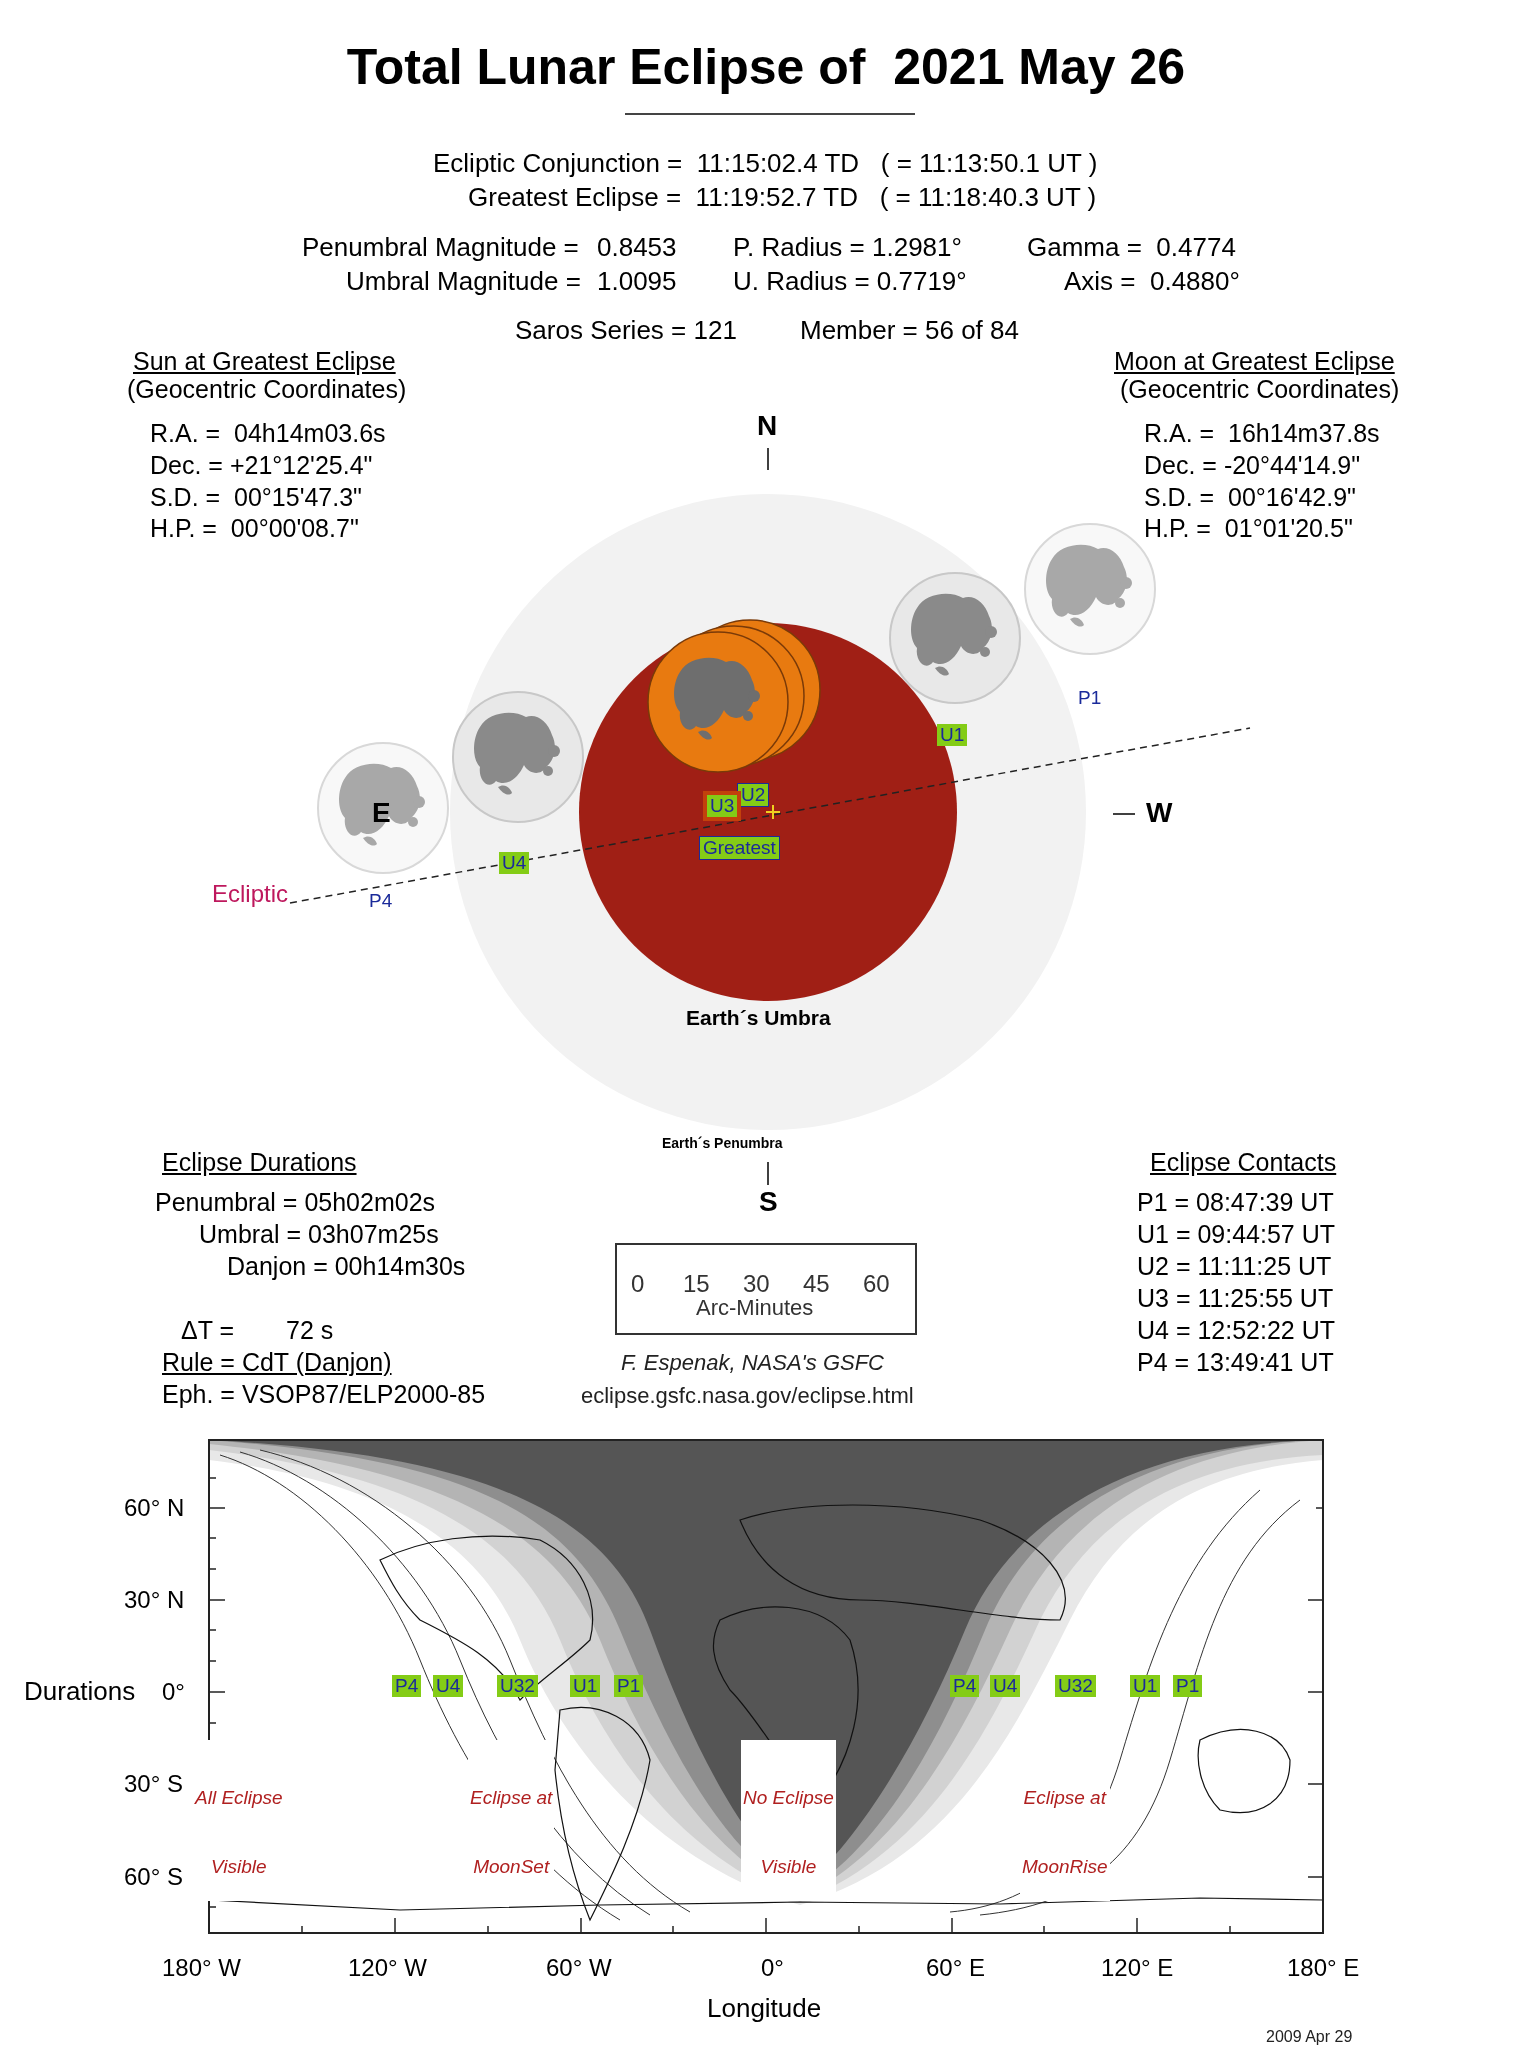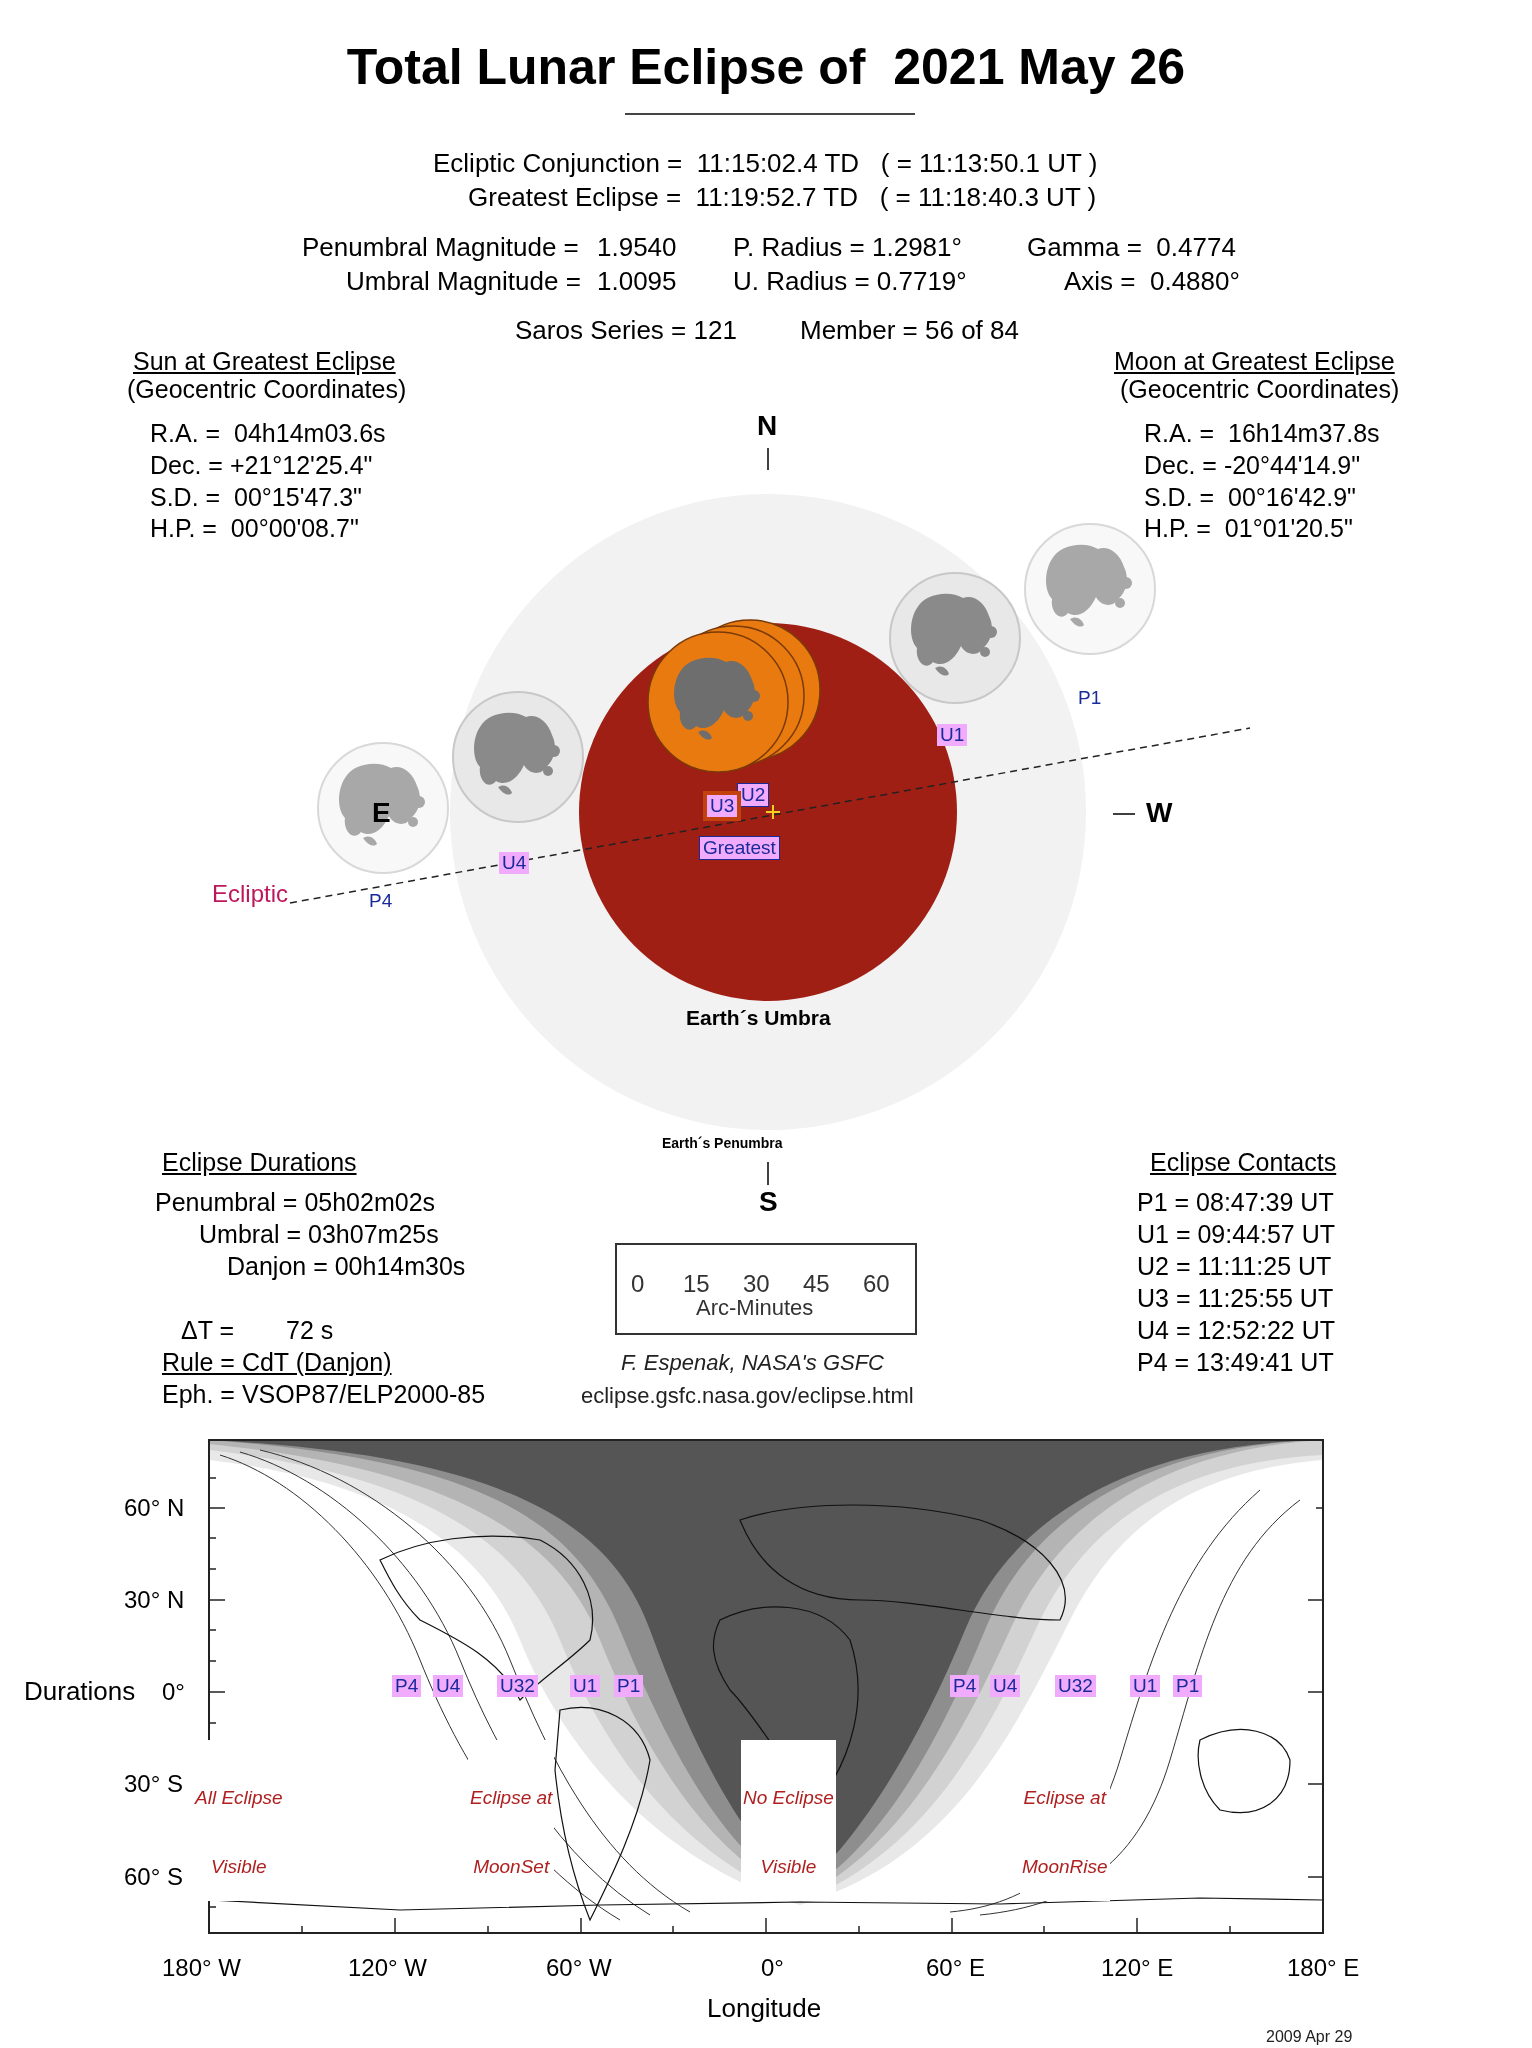--- a/index.html
+++ b/index.html
@@ -5,39 +5,39 @@
   html,body{margin:0;padding:0;background:#fff;}
   body{width:1532px;height:2048px;position:relative;overflow:hidden;font-family:"Liberation Sans",sans-serif;color:#000;}
   .abs{position:absolute;white-space:pre;}
   .title{left:0;width:1532px;top:38px;text-align:center;font-size:50px;font-weight:bold;letter-spacing:0px;}
   .title-rule{left:625px;top:113px;width:290px;height:2px;background:#444;}
   .t26{font-size:26px;}
   .t25{font-size:25px;}
   .t24{font-size:24px;}
   .u{text-decoration:underline;}
   .bold{font-weight:bold;}
-  .lab{color:#1a2a9a;font-size:19px;background:#f0abfc;padding:0 3px;line-height:22px;}
+  .lab{color:#1a2a9a;font-size:19px;background:#84cc16;padding:0 3px;line-height:22px;}
   .lab-plain{color:#1a2a9a;font-size:19px;}
   .region{color:#b02020;font-style:italic;font-size:19px;text-align:center;background:#fff;line-height:23px;padding:0 2px;}
   .scalebox{left:615px;top:1243px;width:302px;height:92px;border:2px solid #333;box-sizing:border-box;}
   svg{position:absolute;left:0;top:0;}
   .cred{font-style:italic;font-size:22px;color:#222;}
   .url{font-size:22px;color:#222;}
 </style>
 </head>
 <body>
 
 <div class="abs title">Total Lunar Eclipse of  2021 May 26</div>
 <div class="abs title-rule"></div>
 
 <div class="abs t26" style="left:433px;top:148px;">Ecliptic Conjunction =  11:15:02.4 TD   ( = 11:13:50.1 UT )</div>
 <div class="abs t26" style="left:468px;top:182px;">Greatest Eclipse =  11:19:52.7 TD   ( = 11:18:40.3 UT )</div>
 
 <div class="abs t26" style="left:302px;top:232px;">Penumbral Magnitude =</div>
-<div class="abs t26" style="left:597px;top:232px;">1.9540</div>
+<div class="abs t26" style="left:597px;top:232px;">0.8453</div>
 <div class="abs t26" style="left:346px;top:266px;">Umbral Magnitude =</div>
 <div class="abs t26" style="left:597px;top:266px;">1.0095</div>
 <div class="abs t26" style="left:733px;top:232px;">P. Radius = 1.2981°</div>
 <div class="abs t26" style="left:733px;top:266px;">U. Radius = 0.7719°</div>
 <div class="abs t26" style="left:1027px;top:232px;">Gamma =  0.4774</div>
 <div class="abs t26" style="left:1064px;top:266px;">Axis =  0.4880°</div>
 
 <div class="abs t26" style="left:515px;top:315px;">Saros Series = 121</div>
 <div class="abs t26" style="left:800px;top:315px;">Member = 56 of 84</div>
 

